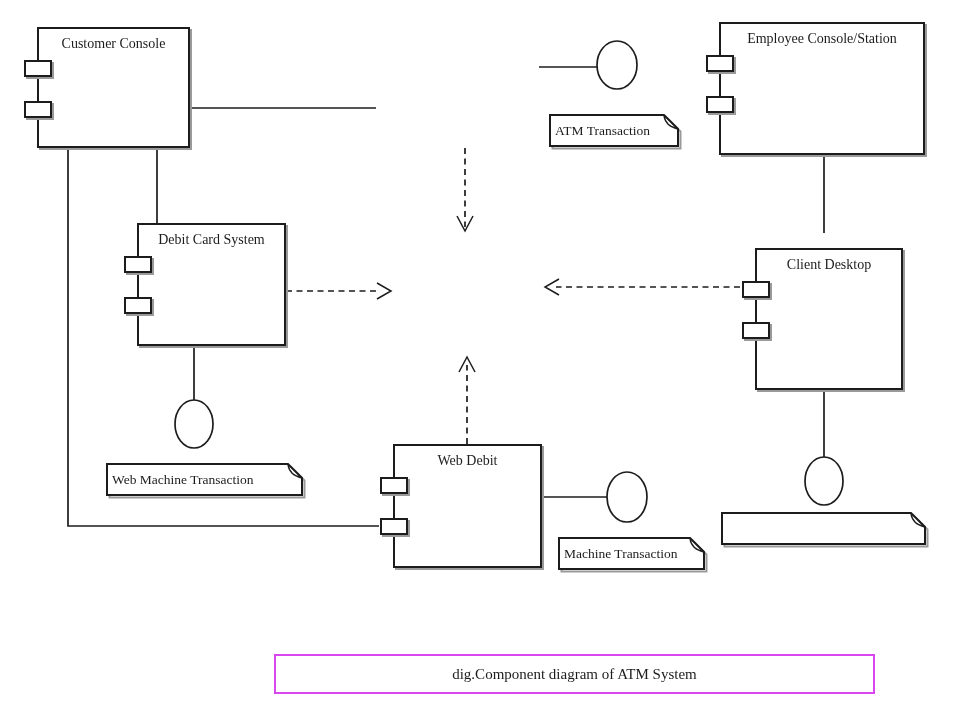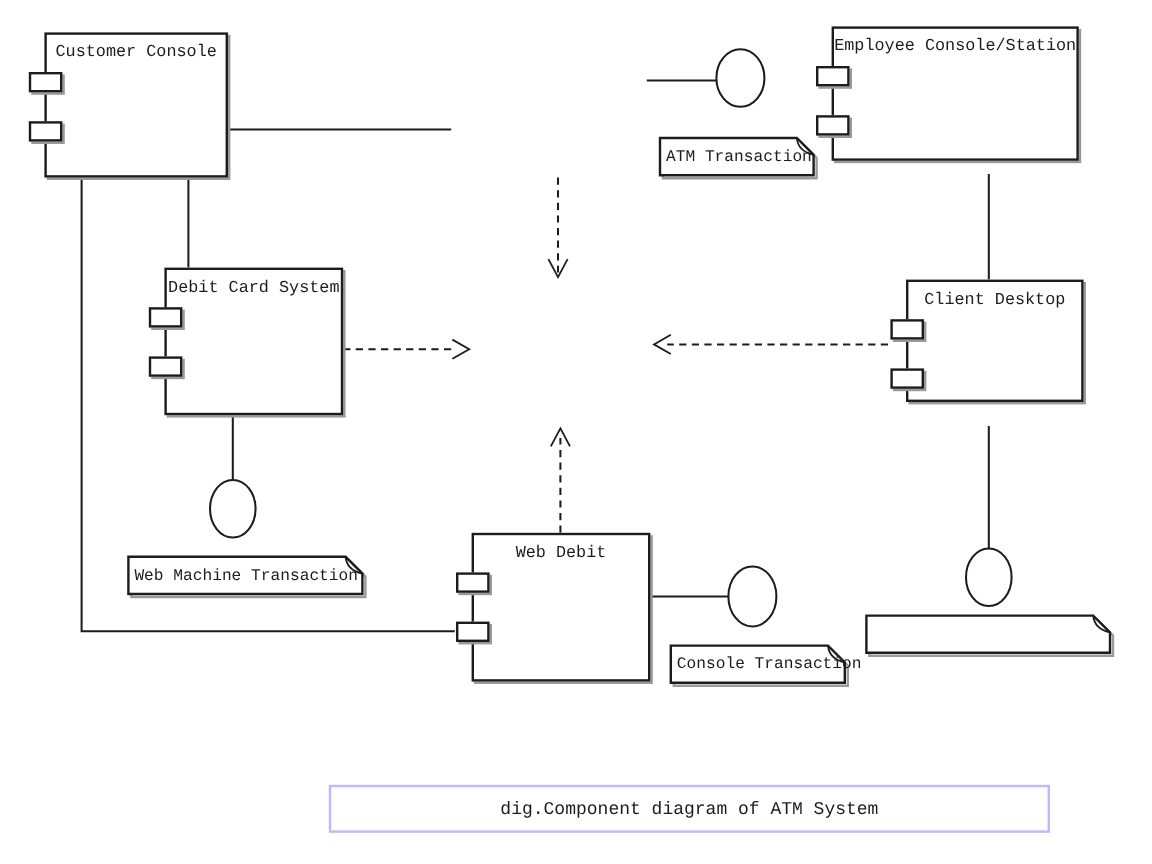--- a/index.html
+++ b/index.html
@@ -1,20 +1,20 @@
 <!DOCTYPE html>
 <html><head>
 <meta charset="utf-8">
 <style>
   * { margin:0; padding:0; box-sizing:border-box; }
   html,body { background:#ffffff; }
   .canvas {
     position:relative; width:960px; height:720px;
     background:#ffffff; overflow:hidden;
-    font-family:Liberation Mono, monospace; color:#1c1c1c;
+    font-family:Liberation Serif, serif; color:#1c1c1c;
   }
   .overlay { position:absolute; left:0; top:0; width:960px; height:720px; z-index:1; }
   .overlay .solid  { stroke:#1c1c1c; stroke-width:1.7; fill:none; }
   .overlay .dashed { stroke:#1c1c1c; stroke-width:1.7; fill:none; stroke-dasharray:6 4.5; }
   .overlay .arrow  { stroke:#1c1c1c; stroke-width:1.5; fill:none; }
   .overlay .iface  { stroke:#1c1c1c; stroke-width:1.7; fill:#ffffff; }
 
   .component {
     position:absolute; background:#ffffff; border:2px solid #1c1c1c;
     box-shadow:2px 2px 0 #9a9a9a; z-index:2;
@@ -34,21 +34,21 @@
   .note-shadow { fill:#ffffff; stroke:#9a9a9a; stroke-width:2; }
   .note-body   { fill:#ffffff; stroke:#1c1c1c; stroke-width:2; }
   .note-fold   { fill:none; stroke:#1c1c1c; stroke-width:1.5; }
   .note-label {
     position:absolute; left:6px; top:0; height:100%;
     display:flex; align-items:center; font-size:13.5px; white-space:nowrap;
   }
 
   .caption {
     position:absolute; left:274px; top:654px; width:601px; height:40px;
-    border:2px solid #c4b5fd; background:#ffffff; z-index:2;
+    border:2px solid #d946ef; background:#ffffff; z-index:2;
     display:flex; align-items:center; justify-content:center; font-size:15px;
   }
 </style>
 </head>
 <body>
 
 <div class="canvas">
 
   <svg class="overlay" width="960" height="720" viewBox="0 0 960 720">
 
@@ -84,34 +84,34 @@
     <ellipse class="iface" cx="824" cy="481" rx="19" ry="24"></ellipse>
   </svg>
 
   <div class="component" style="left:37px;top:27px;width:153px;height:121px">
     <span class="component-label">Customer Console</span>
     <span class="port port1"></span>
     <span class="port port2"></span>
   </div>
 
 
-  <div class="component" style="left:693px;top:22px;width:206px;height:112px">
+  <div class="component" style="left:719px;top:22px;width:206px;height:133px">
     <span class="component-label">Employee Console/Station</span>
     <span class="port port1"></span>
     <span class="port port2"></span>
   </div>
 
   <div class="component" style="left:137px;top:223px;width:149px;height:123px">
     <span class="component-label">Debit Card System</span>
     <span class="port port1"></span>
     <span class="port port2"></span>
   </div>
 
 
-  <div class="component" style="left:755px;top:233px;width:148px;height:102px">
+  <div class="component" style="left:755px;top:248px;width:148px;height:142px">
     <span class="component-label">Client Desktop</span>
     <span class="port port1"></span>
     <span class="port port2"></span>
   </div>
 
   <div class="component" style="left:393px;top:444px;width:149px;height:124px">
     <span class="component-label">Web Debit</span>
     <span class="port port1"></span>
     <span class="port port2"></span>
   </div>
@@ -133,21 +133,21 @@
     </svg>
     <span class="note-label">Web Machine Transaction</span>
   </div>
 
   <div class="note" style="left:558px;top:537px;width:148px;height:34px">
     <svg width="148" height="34" viewBox="0 0 148 34">
       <path class="note-shadow" d="M1,1 H132 L146,15 V32 H1 Z" transform="translate(2.5,2.5)"></path>
       <path class="note-body" d="M1,1 H132 L146,15 V32 H1 Z"></path>
       <path class="note-fold" d="M132,1 Q133,12 146,15"></path>
     </svg>
-    <span class="note-label">Console Transaction</span>
+    <span class="note-label">Machine Transaction</span>
   </div>
 
   <div class="note" style="left:721px;top:512px;width:206px;height:34px">
     <svg width="206" height="34" viewBox="0 0 206 34">
       <path class="note-shadow" d="M1,1 H190 L204,15 V32 H1 Z" transform="translate(2.5,2.5)"></path>
       <path class="note-body" d="M1,1 H190 L204,15 V32 H1 Z"></path>
       <path class="note-fold" d="M190,1 Q191,12 204,15"></path>
     </svg>
   </div>
 

